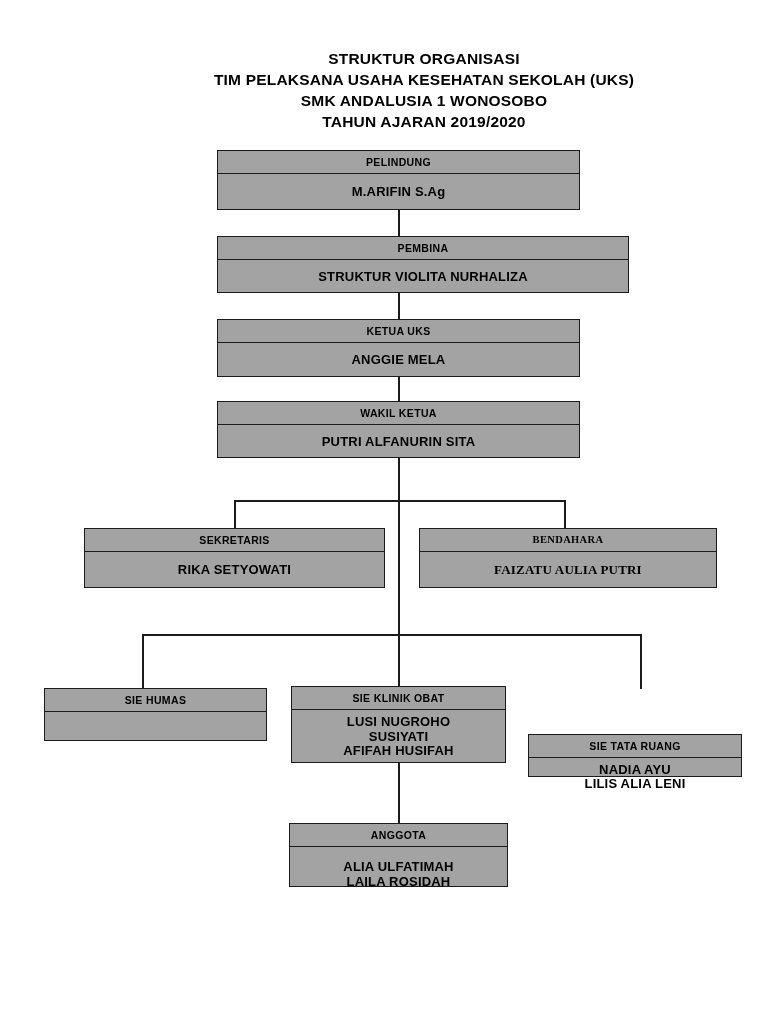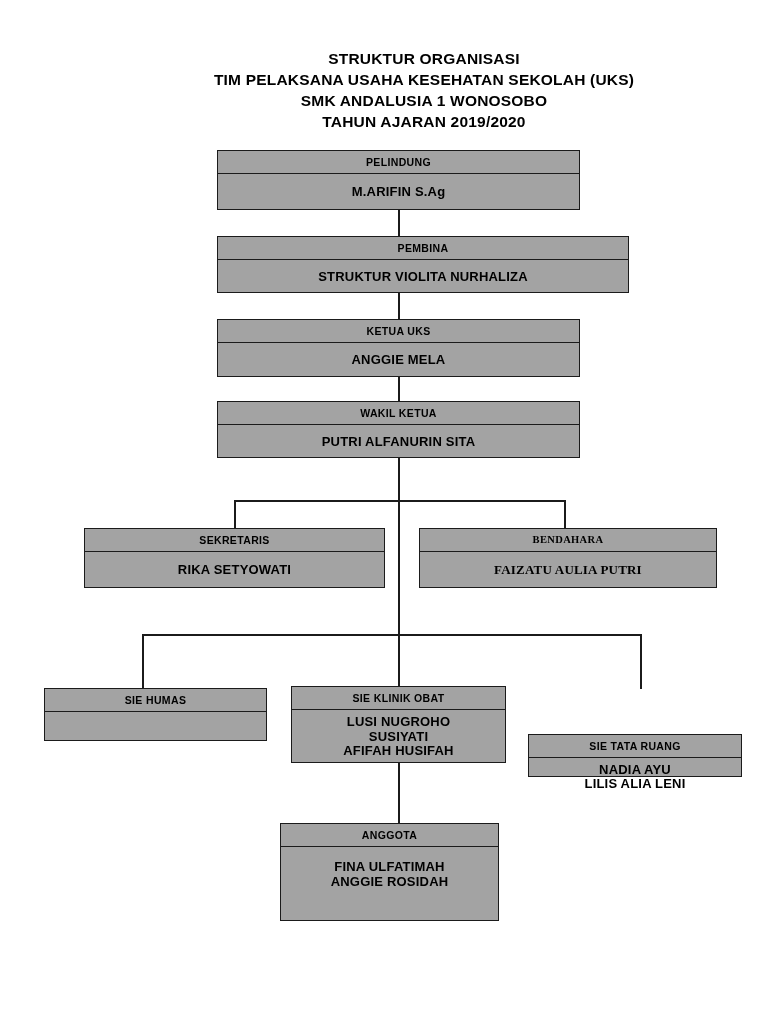--- a/index.html
+++ b/index.html
@@ -172,21 +172,21 @@
   </div>
 
   <div class="node" style="left:528px; top:686px; width:214px; height:43px;margin-top:48px;">
     <div class="role">SIE TATA RUANG</div>
     <div class="names" style="height:38px;">
       <div class="person">NADIA AYU</div>
       <div class="person">LILIS ALIA LENI</div>
     </div>
   </div>
 
-  <div class="node" style="left:280px; top:823px; width:219px; height:98px;">
+  <div class="node" style="left:289px; top:823px; width:219px; height:64px;">
     <div class="role">ANGGOTA</div>
     <div class="names" style="height:55px;">
-      <div class="person">FINA ULFATIMAH</div>
-      <div class="person">ANGGIE ROSIDAH</div>
+      <div class="person">ALIA ULFATIMAH</div>
+      <div class="person">LAILA ROSIDAH</div>
     </div>
   </div>
 
 </div>
 
 </body></html>

